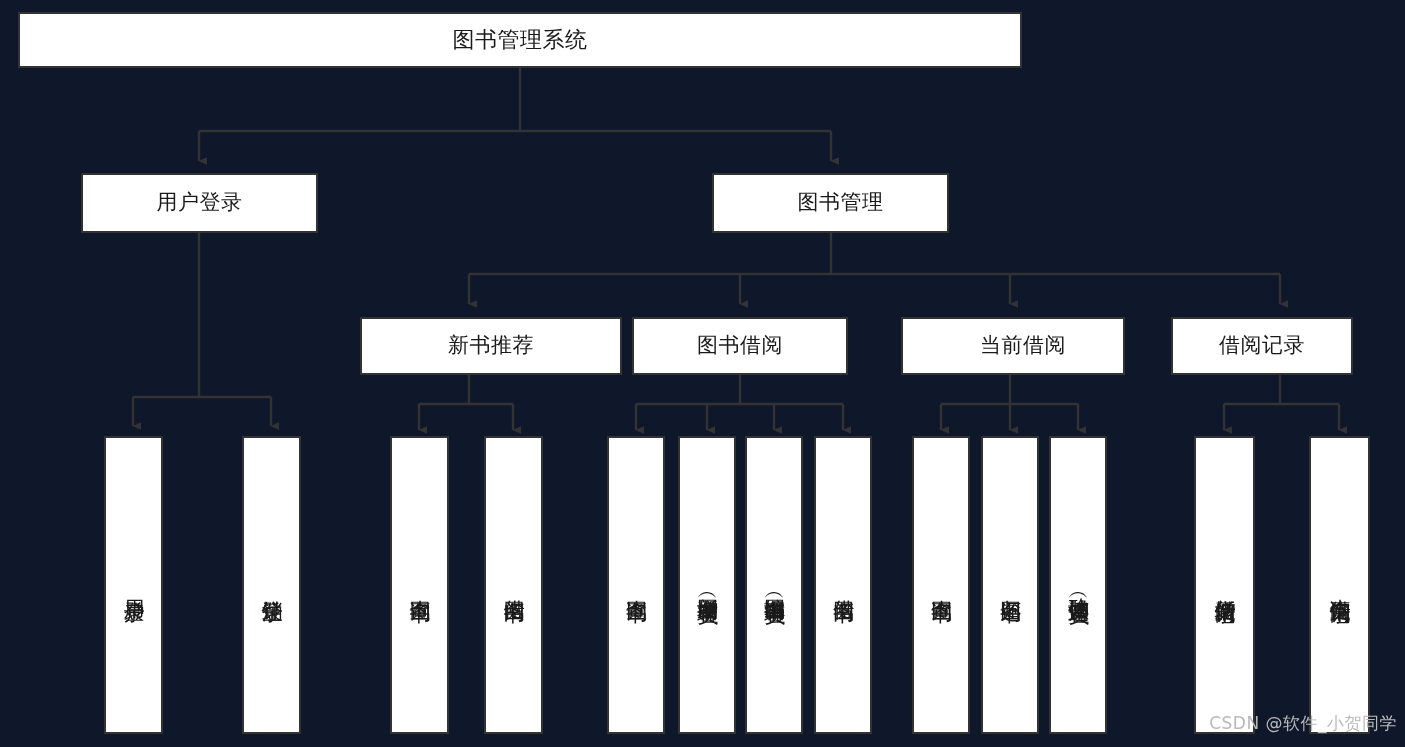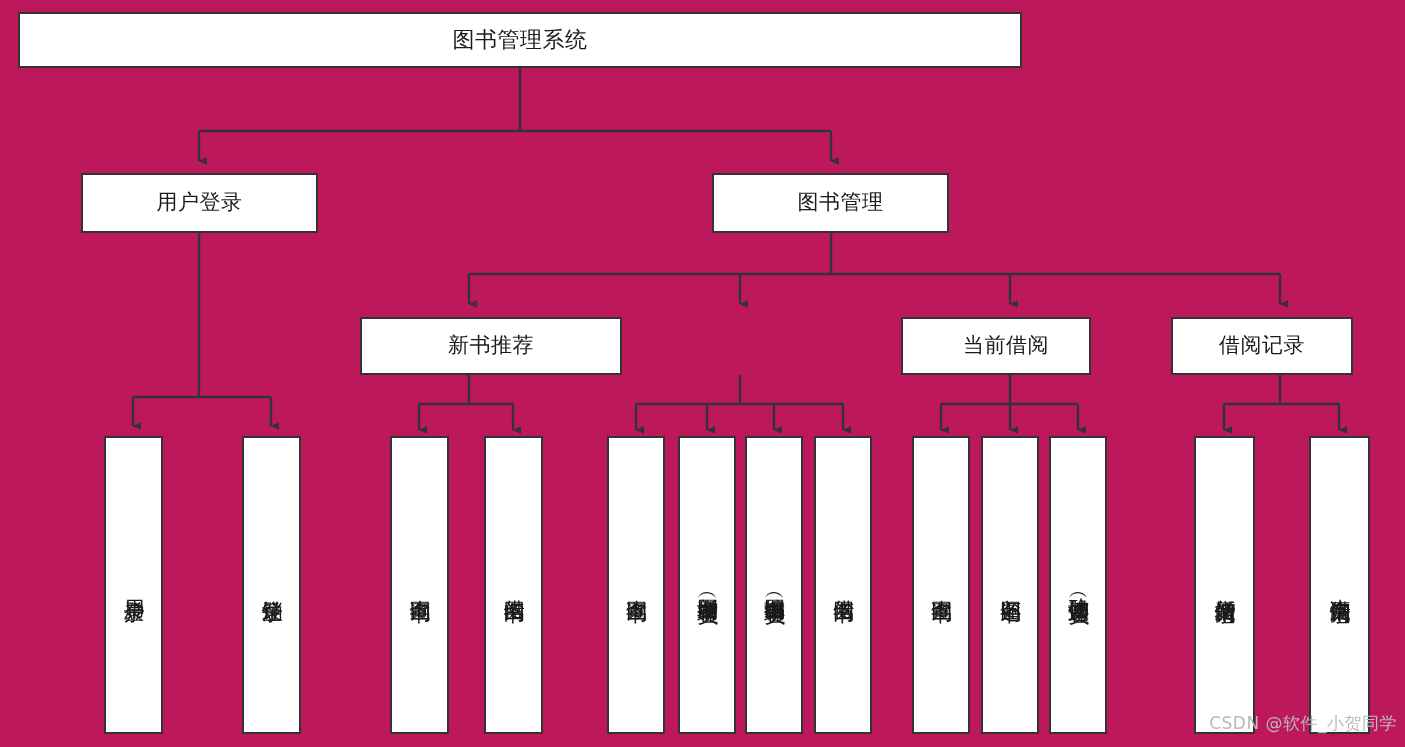--- a/index.html
+++ b/index.html
@@ -11,21 +11,21 @@
   body {
     width: 1405px;
     height: 747px;
     font-family: "DejaVu Sans", "Liberation Sans", sans-serif;
     overflow: hidden;
   }
   #diagram-root {
     position: relative;
     width: 1405px;
     height: 747px;
-    background: #be185d;
+    background: #0f172a;
   }
   svg.diagram-canvas {
     position: absolute;
     left: 0;
     top: 0;
     width: 1405px;
     height: 747px;
     display: block;
   }
   .node-box {
@@ -138,21 +138,24 @@
   <div class="node-box" style="left:81px; top:173px; width:237px; height:60px;">
     <span class="node-label-h">用户登录</span>
   </div>
   <div class="node-box" style="left:712px; top:173px; width:237px; height:60px;padding-left:20px;">
     <span class="node-label-h">图书管理</span>
   </div>
 
   <div class="node-box" style="left:360px; top:317px; width:262px; height:58px;">
     <span class="node-label-h">新书推荐</span>
   </div>
-  <div class="node-box" style="left:901px; top:317px; width:190px; height:58px;padding-left:20px;">
+  <div class="node-box" style="left:632px; top:317px; width:216px; height:58px;">
+    <span class="node-label-h">图书借阅</span>
+  </div>
+  <div class="node-box" style="left:901px; top:317px; width:224px; height:58px;padding-left:20px;">
     <span class="node-label-h">当前借阅</span>
   </div>
   <div class="node-box" style="left:1171px; top:317px; width:182px; height:58px;">
     <span class="node-label-h">借阅记录</span>
   </div>
 
   <div class="node-box leaf-box" style="left:104px; top:436px; width:59px; height:298px;">
     <span class="node-label-v">用户登录</span>
   </div>
   <div class="node-box leaf-box" style="left:242px; top:436px; width:59px; height:298px;">

